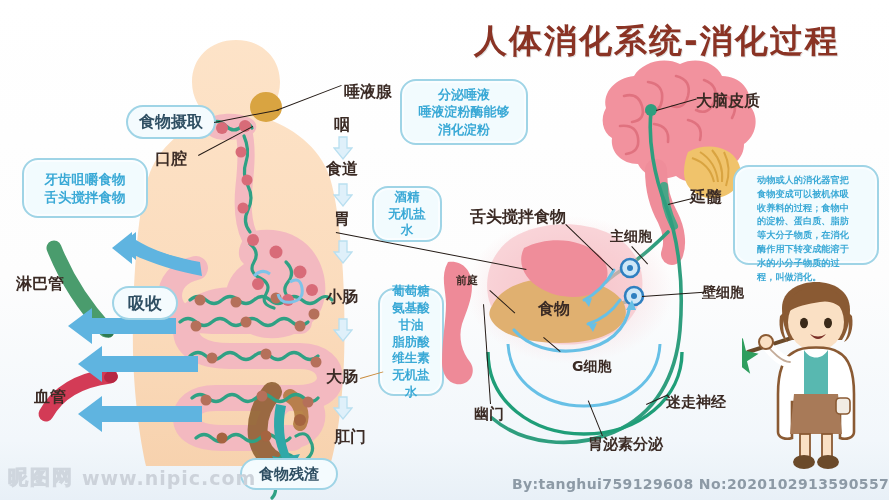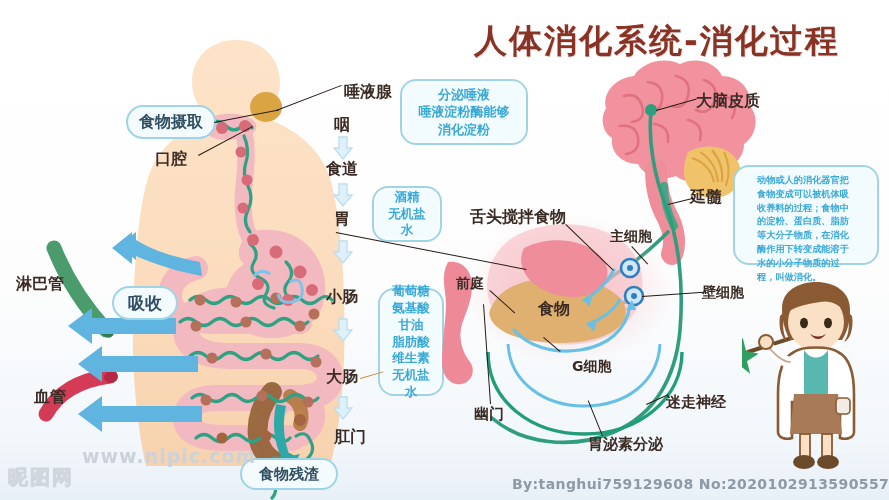--- a/index.html
+++ b/index.html
@@ -152,20 +152,22 @@
   <div class="lbl" style="left:474px;top:22px;font-size:33px;letter-spacing:2px;color:#8a3324;
               font-weight:900;text-shadow:1px 1px 0 rgba(0,0,0,.12);">人体消化系统-消化过程</div>
 
   <div class="pillbox" style="left:126px;top:105px;width:86px;height:30px;font-size:16px;">食物摄取</div>
 
   <div class="lbl" style="left:155px;top:150px;font-size:16px;">口腔</div>
   <div class="leader" style="left:198px;top:155px;width:62px;transform:rotate(-28deg);"></div>
   <div class="leader" style="left:212px;top:118px;width:52px;transform:rotate(-9deg);opacity:0;"></div>
   <div class="leader" style="left:214px;top:122px;width:66px;transform:rotate(-11deg);"></div>
 
+  <div class="cyanbox" style="left:22px;top:158px;width:122px;height:56px;font-size:13.5px;">牙齿咀嚼食物
+舌头搅拌食物</div>
 
   <div class="lbl" style="left:16px;top:275px;font-size:16px;">淋巴管</div>
   <div class="lbl" style="left:34px;top:388px;font-size:16px;">血管</div>
 
   <div class="pillbox" style="left:112px;top:286px;width:62px;height:30px;font-size:17px;color:#2f4f63;">吸收</div>
 
   <div class="pillbox" style="left:240px;top:458px;width:94px;height:28px;font-size:15px;text-align:right;">食物残渣</div>
 
   <div class="lbl" style="left:344px;top:83px;font-size:16px;">唾液腺</div>
   <div class="leader" style="left:276px;top:110px;width:70px;transform:rotate(-21deg);"></div>
@@ -314,21 +316,21 @@
 
   <div class="lbl" style="left:666px;top:394px;font-size:15px;">迷走神经</div>
   <div class="leader" style="left:646px;top:404px;width:24px;transform:rotate(-24deg);"></div>
 
   <div class="lbl" style="left:588px;top:436px;font-size:15px;">胃泌素分泌</div>
   <div class="leader" style="left:602px;top:436px;width:38px;transform:rotate(-112deg);"></div>
 
   <div class="lbl" style="left:470px;top:208px;font-size:16px;">舌头搅拌食物</div>
   <div class="leader" style="left:566px;top:224px;width:66px;transform:rotate(44deg);"></div>
 
-  <div class="lbl" style="left:456px;top:275px;font-size:14px;">前庭</div>
+  <div class="lbl" style="left:456px;top:275px;font-size:11px;">前庭</div>
   <div class="leader" style="left:490px;top:290px;width:34px;transform:rotate(42deg);"></div>
 
   <div class="lbl" style="left:474px;top:406px;font-size:15px;">幽门</div>
   <div class="leader" style="left:490px;top:404px;width:100px;transform:rotate(-94deg);"></div>
 
   <div class="lbl" style="left:538px;top:300px;font-size:16px;">食物</div>
 
   <div class="leader" style="left:336px;top:232px;width:194px;transform:rotate(11deg);"></div>
 
   <div class="cyanbox" style="left:733px;top:165px;width:146px;height:100px;font-size:9.2px;padding:6px 22px;
@@ -369,16 +371,16 @@
     <rect x="94" y="116" width="14" height="16" rx="4" fill="#f2ece4" stroke="#8a5a33" stroke-width="1.6"></rect>
 
     <rect x="58" y="152" width="10" height="24" fill="#fae0c4" stroke="#8a5a33" stroke-width="1.8"></rect>
     <rect x="80" y="152" width="10" height="24" fill="#fae0c4" stroke="#8a5a33" stroke-width="1.8"></rect>
     <ellipse cx="62" cy="180" rx="11" ry="7" fill="#6b4a2a"></ellipse>
     <ellipse cx="86" cy="180" rx="11" ry="7" fill="#6b4a2a"></ellipse>
   </svg>
 
   <div class="lbl" style="left:8px;top:466px;font-size:20px;color:#c6ccd4;font-weight:900;letter-spacing:2px;
               -webkit-text-stroke:1px #cfd6de;">昵图网</div>
-  <div class="lbl" style="left:82px;top:446px;font-size:19px;color:#ccd2da;font-weight:900;letter-spacing:1px;">www.nipic.com</div>
+  <div class="lbl" style="left:82px;top:468px;font-size:19px;color:#ccd2da;font-weight:900;letter-spacing:1px;">www.nipic.com</div>
   <div class="lbl" style="left:512px;top:476px;font-size:14px;color:#8d9aa6;font-weight:bold;letter-spacing:0.4px;">By:tanghui759129608 No:20201029135905571088</div>
 
 </div>
 
 </body></html>

